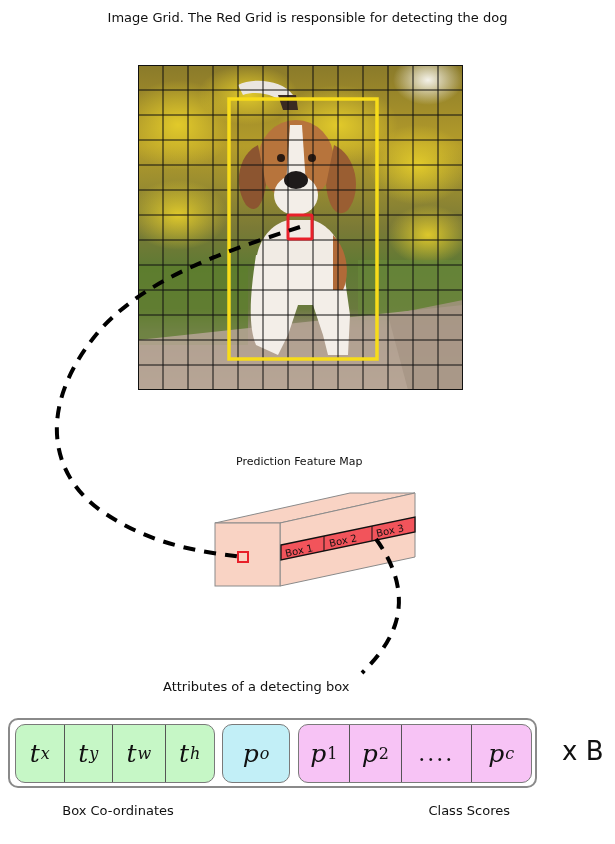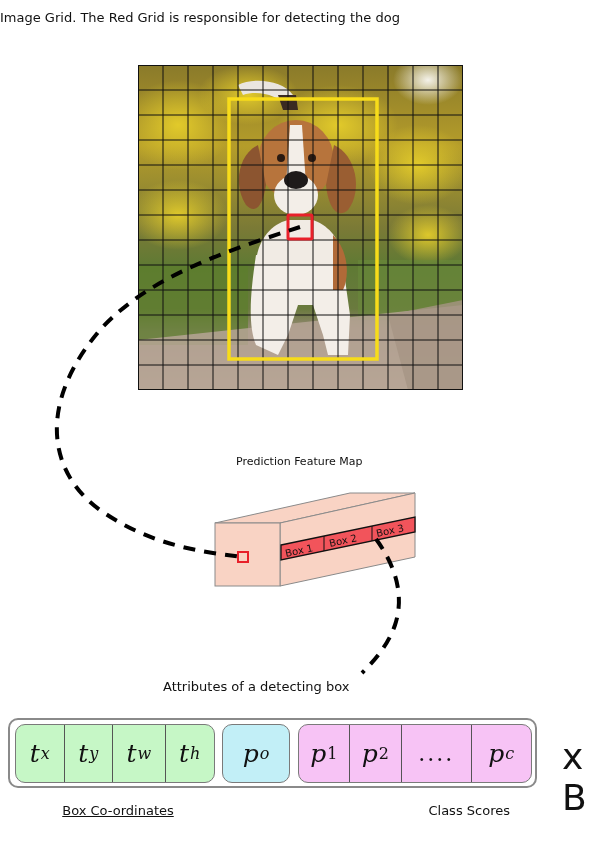--- a/index.html
+++ b/index.html
@@ -1,39 +1,39 @@
 <!DOCTYPE html>
 <html><head>
 <meta charset="utf-8">
 <style>
   html, body { margin:0; padding:0; background:#ffffff; }
   body { width:615px; height:844px; position:relative; overflow:hidden;
          font-family:"DejaVu Sans", sans-serif; color:#111; }
   .abs { position:absolute; }
-  .title { left:0; width:615px; top:10px; font-size:13px; }
+  .title { left:0; width:615px; top:10px; text-align:center; font-size:13px; }
   .photo { left:138px; top:65px; width:325px; height:325px; overflow:hidden; }
   .photo svg { display:block; }
   .fm-label { left:236px; top:455px; font-size:11px; }
   .attr-label { left:163px; top:679px; font-size:13px; }
   .outer { left:8px; top:718px; width:529px; height:70px; border:2px solid #8a8a8a;
            border-radius:10px; box-sizing:border-box; background:#fff; }
   .group { top:724px; height:59px; border:1.5px solid #7a7a7a; border-radius:10px;
            box-sizing:border-box; display:flex; overflow:hidden; }
   .green { left:15px; width:200px; background:#c6f7c6; }
   .blue { left:222px; width:68px; background:#c2eff7; }
   .pink { left:298px; width:234px; background:#f7c3f5; }
   .cell { height:100%; display:flex; align-items:center; justify-content:center;
           font-family:"DejaVu Serif", serif; font-style:italic; font-size:25px;
           border-right:1px solid #555; box-sizing:border-box; }
   .cell:last-child { border-right:none; }
   .cell sub { font-size:16px; vertical-align:-5px; margin-left:1px; }
   .cell.dots { font-style:normal; font-size:22px; letter-spacing:2px; }
-  .xb { left:562px; top:736px; font-size:36px; }
+  .xb { left:562px; top:736px; font-size:26px; }
   .lbl { font-size:13px; text-align:center; line-height:20px; }
-  .lbl-box { left:38px; width:160px; top:801px;text-decoration:underline; }
+  .lbl-box { left:38px; width:160px; top:801px; }
   .lbl-obj { left:201px; width:120px; top:796px; }
   .lbl-cls { left:350px; width:160px; top:801px;text-align:right; }
   svg.overlay { position:absolute; left:0; top:0; pointer-events:none; }
 </style>
 </head>
 <body>
 
 <div class="abs title">Image Grid. The Red Grid is responsible for detecting the dog</div>
 
 <div class="abs photo">

